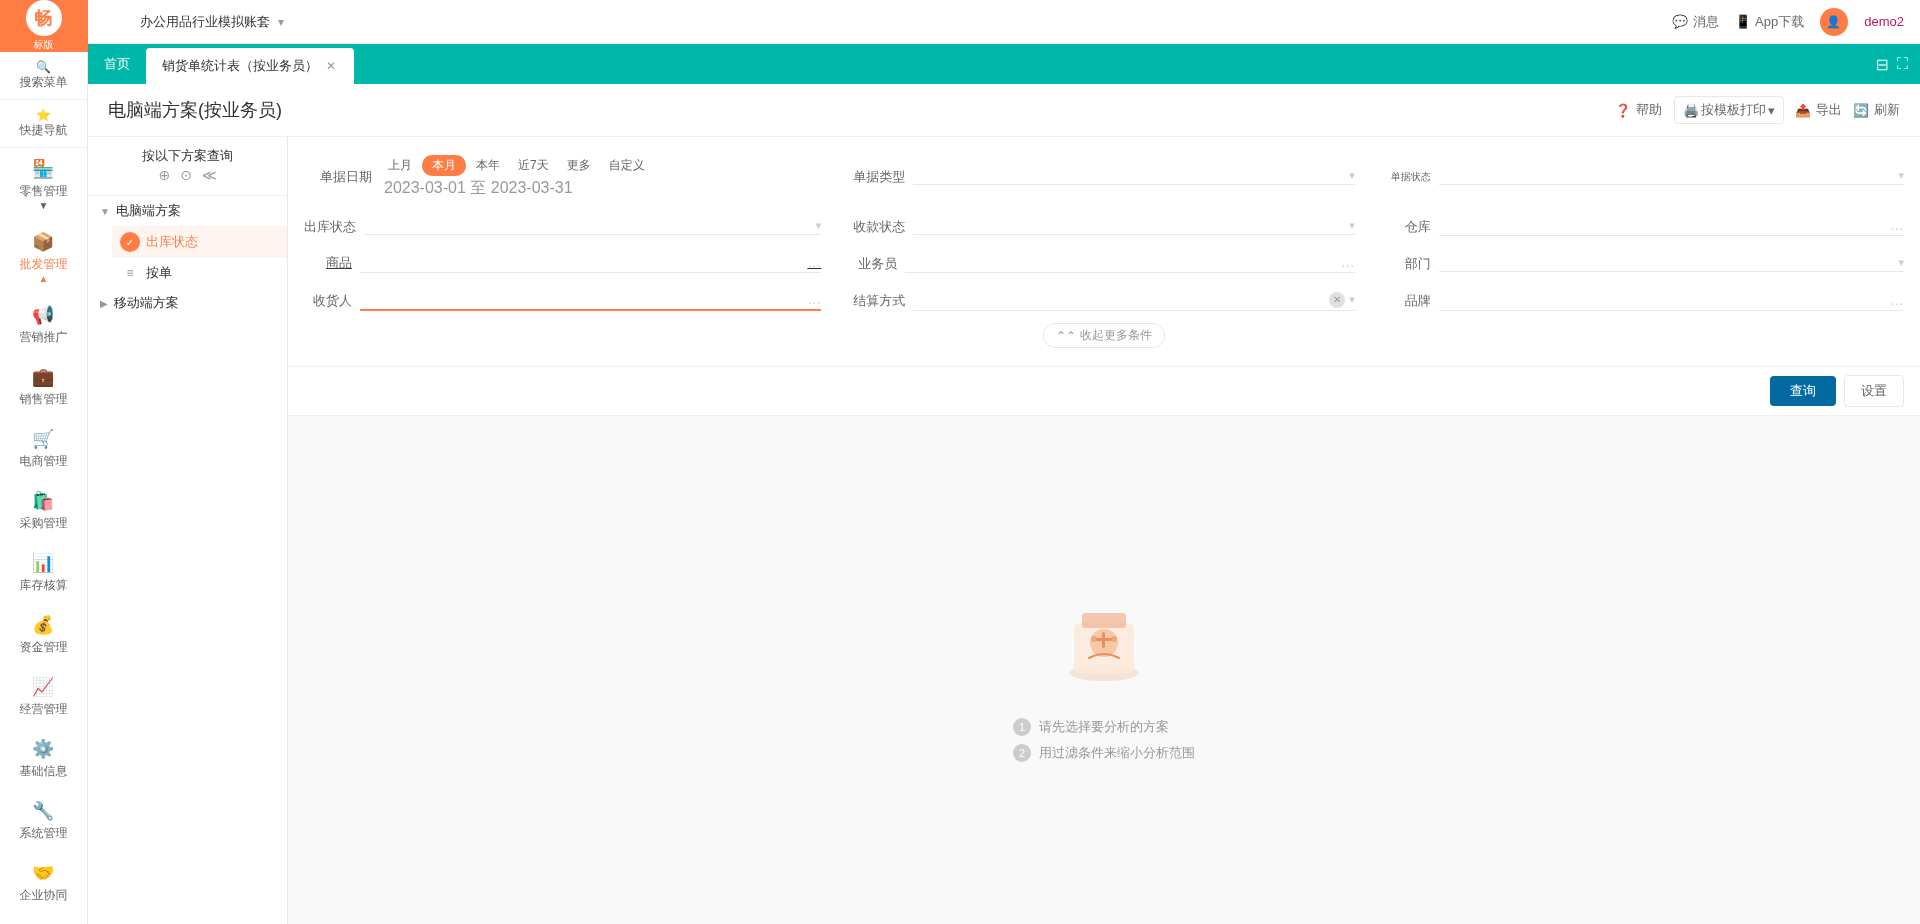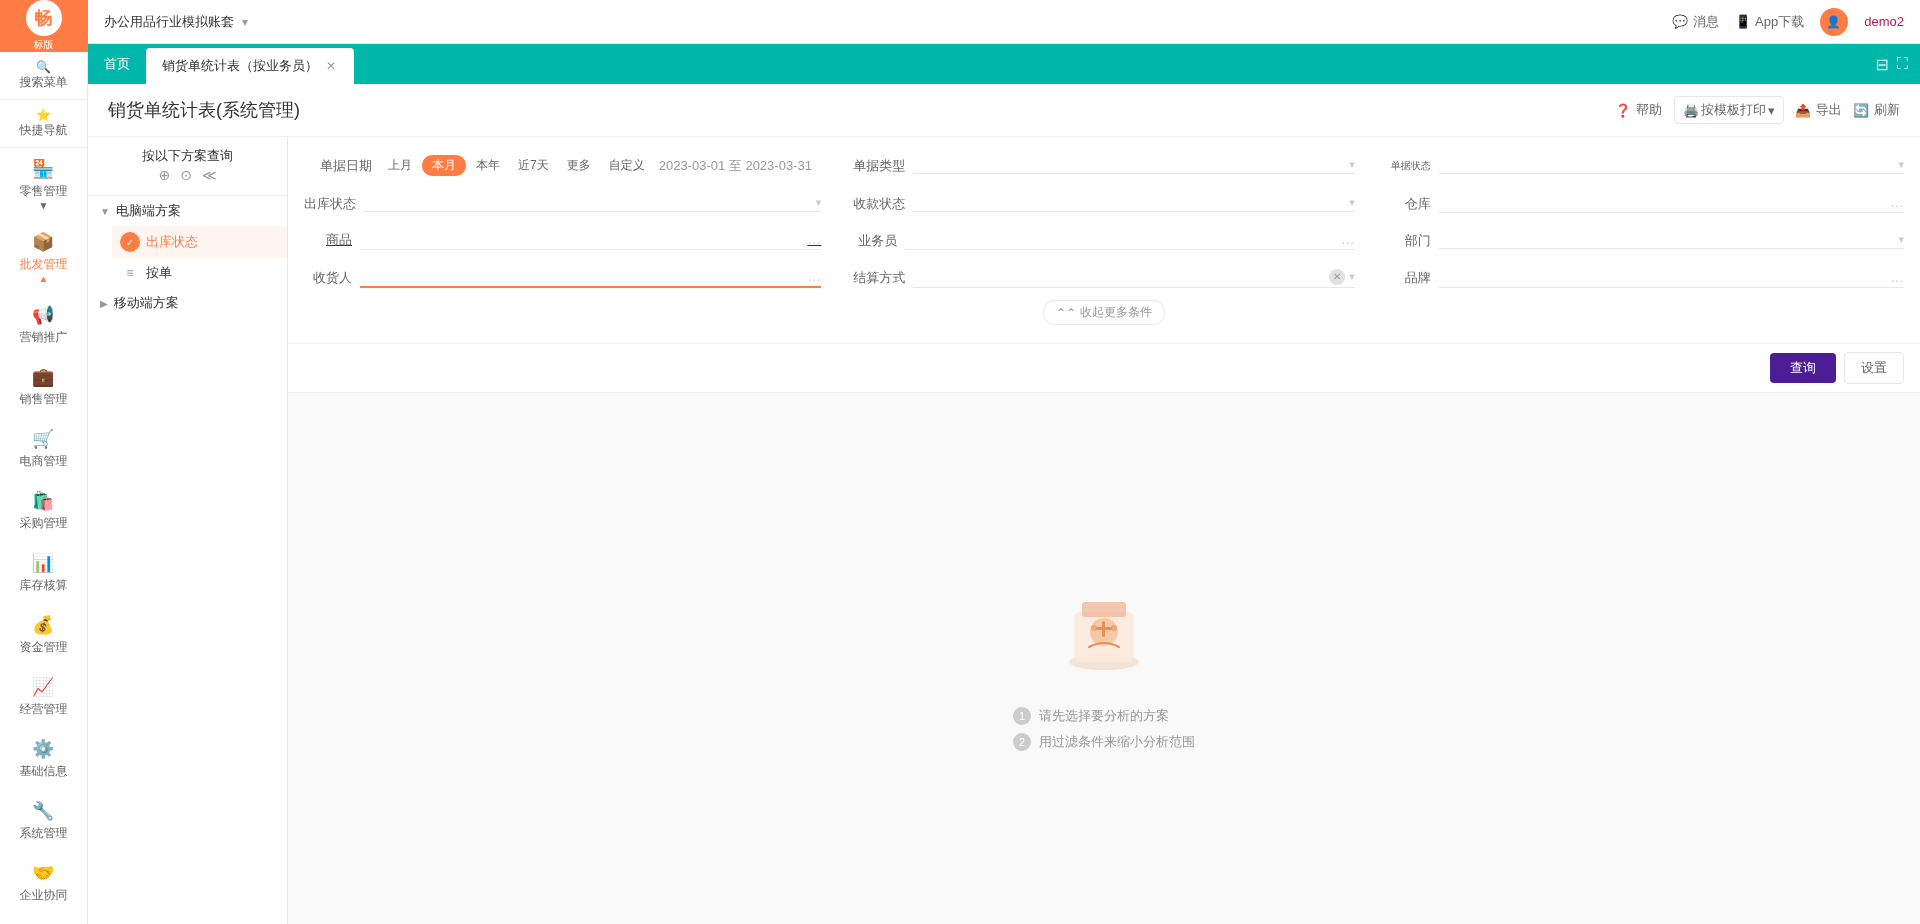--- a/index.html
+++ b/index.html
@@ -16,21 +16,21 @@
     .nav-item .nav-icon { font-size: 18px; margin-bottom: 3px; }
     .search-nav { width: 88px; padding: 8px 0; display: flex; flex-direction: column; align-items: center; font-size: 12px; color: #666; cursor: pointer; border-bottom: 1px solid #f0f0f0; }
     .quick-nav { width: 88px; padding: 8px 0; display: flex; flex-direction: column; align-items: center; font-size: 12px; color: #666; cursor: pointer; border-bottom: 1px solid #f0f0f0; }
 
     
     #main { flex: 1; display: flex; flex-direction: column; overflow: hidden; }
 
     
     #top-header { height: 44px; background: #fff; display: flex; align-items: center; justify-content: space-between; padding: 0 16px; border-bottom: 1px solid #e8e8e8; flex-shrink: 0; }
     .header-left { display: flex; align-items: center; gap: 8px; }
-    .header-title { font-size: 13px; color: #333; }
+    .header-title { font-size: 13px; color: #333; margin-left: 36px; }
     .header-dropdown { font-size: 12px; color: #999; cursor: pointer; }
     .header-right { display: flex; align-items: center; gap: 16px; }
     .header-action { display: flex; align-items: center; gap: 4px; font-size: 13px; color: #666; cursor: pointer; }
     .user-avatar { width: 28px; height: 28px; border-radius: 50%; background: #ff7c44; display: flex; align-items: center; justify-content: center; color: #fff; font-size: 12px; cursor: pointer; overflow: hidden; }
 
     
     #tab-bar { height: 40px; background: #00b8a9; display: flex; align-items: center; padding: 0 0; flex-shrink: 0; }
     .tab-item { height: 40px; padding: 0 16px; display: flex; align-items: center; gap: 6px; font-size: 13px; cursor: pointer; color: rgba(255,255,255,0.8); white-space: nowrap; }
     .tab-item.active { background: #fff; color: #333; border-radius: 4px 4px 0 0; margin-top: 4px; height: 36px; }
     .tab-home { color: #fff; }
@@ -68,21 +68,21 @@
     
     #right-panel { flex: 1; overflow: hidden; display: flex; flex-direction: column; }
 
     
     #filter-area { background: #fff; padding: 12px 16px; border-bottom: 1px solid #f0f0f0; flex-shrink: 0; }
     .collapse-row { display: flex; justify-content: center; padding: 6px 0; }
     .collapse-btn { display: flex; align-items: center; gap: 4px; font-size: 12px; color: #999; cursor: pointer; border: 1px solid #e8e8e8; border-radius: 12px; padding: 3px 12px; background: #fff; }
 
     
     #action-bar { background: #fff; padding: 8px 16px; display: flex; align-items: center; justify-content: flex-end; gap: 8px; border-bottom: 1px solid #f0f0f0; flex-shrink: 0; }
-    .btn-primary { background: #4c1d95; color: #fff; border: none; border-radius: 4px; padding: 6px 20px; font-size: 13px; cursor: pointer; }
+    .btn-primary { background: #0369a1; color: #fff; border: none; border-radius: 4px; padding: 6px 20px; font-size: 13px; cursor: pointer; }
     .btn-default { background: #fff; color: #666; border: 1px solid #e8e8e8; border-radius: 4px; padding: 6px 16px; font-size: 13px; cursor: pointer; }
 
     
     #empty-state { flex: 1; display: flex; flex-direction: column; align-items: center; justify-content: center; background: #f9f9f9; }
     .empty-img { width: 120px; height: 120px; display: flex; align-items: center; justify-content: center; margin-bottom: 20px; }
     .empty-tips { display: flex; flex-direction: column; gap: 8px; }
     .empty-tip-item { display: flex; align-items: center; gap: 8px; font-size: 13px; color: #999; }
     .tip-num { width: 18px; height: 18px; border-radius: 50%; background: #ccc; display: flex; align-items: center; justify-content: center; color: #fff; font-size: 11px; flex-shrink: 0; }
   </style>
 </head>
@@ -195,21 +195,21 @@
     </div>
     <div class="tab-bar-right">
       <span class="tab-bar-btn">⊟</span>
       <span class="tab-bar-btn">⛶</span>
     </div>
   </div>
 
   <div id="content">
 
     <div id="page-header">
-      <span class="page-title">销货单统计表(系统管理)</span>
+      <span class="page-title">电脑端方案(按业务员)</span>
       <div class="page-actions">
         <div class="page-action-btn">
           <span>❓</span>
           <span>帮助</span>
         </div>
         <div class="page-action-btn print-btn">
           <div class="print-dropdown">
             <span>🖨️</span>
             <span>按模板打印</span>
             <span>▾</span>
@@ -273,21 +273,21 @@
 
             <div style="display:flex;align-items:center;padding:6px 16px 6px 0;margin-left:16px;">
               <span style="font-size:13px;color:#666;white-space:nowrap;min-width:56px;text-align:right;padding-right:8px;">单据日期</span>
               <div style="flex:1;display:flex;align-items:center;flex-wrap:wrap;gap:2px;">
                 <span style="padding:2px 8px;border-radius:3px;font-size:12px;cursor:pointer;color:#666;">上月</span>
                 <span style="padding:2px 10px;border-radius:10px;font-size:12px;cursor:pointer;background:#ff7c44;color:#fff;">本月</span>
                 <span style="padding:2px 8px;border-radius:3px;font-size:12px;cursor:pointer;color:#666;">本年</span>
                 <span style="padding:2px 8px;border-radius:3px;font-size:12px;cursor:pointer;color:#666;">近7天</span>
                 <span style="padding:2px 8px;border-radius:3px;font-size:12px;cursor:pointer;color:#666;">更多</span>
                 <span style="padding:2px 8px;border-radius:3px;font-size:12px;cursor:pointer;color:#666;">自定义</span>
-                <span style="font-size:13px;color:#999;margin-left:4px;">2023-03-01 至 2023-03-31</span>
+                <span style="font-size:16px;color:#999;margin-left:4px;">2023-03-01 至 2023-03-31</span>
               </div>
             </div>
 
             <div style="display:flex;align-items:center;padding:6px 16px;">
               <span style="font-size:13px;color:#666;white-space:nowrap;min-width:52px;text-align:left;padding-right:8px;">单据类型</span>
               <div style="flex:1;display:flex;align-items:center;justify-content:space-between;border-bottom:1px solid #e8e8e8;padding-bottom:2px;cursor:pointer;">
                 <span style="font-size:13px;color:#ccc;"></span>
                 <span style="font-size:11px;color:#ccc;">▾</span>
               </div>
             </div>

